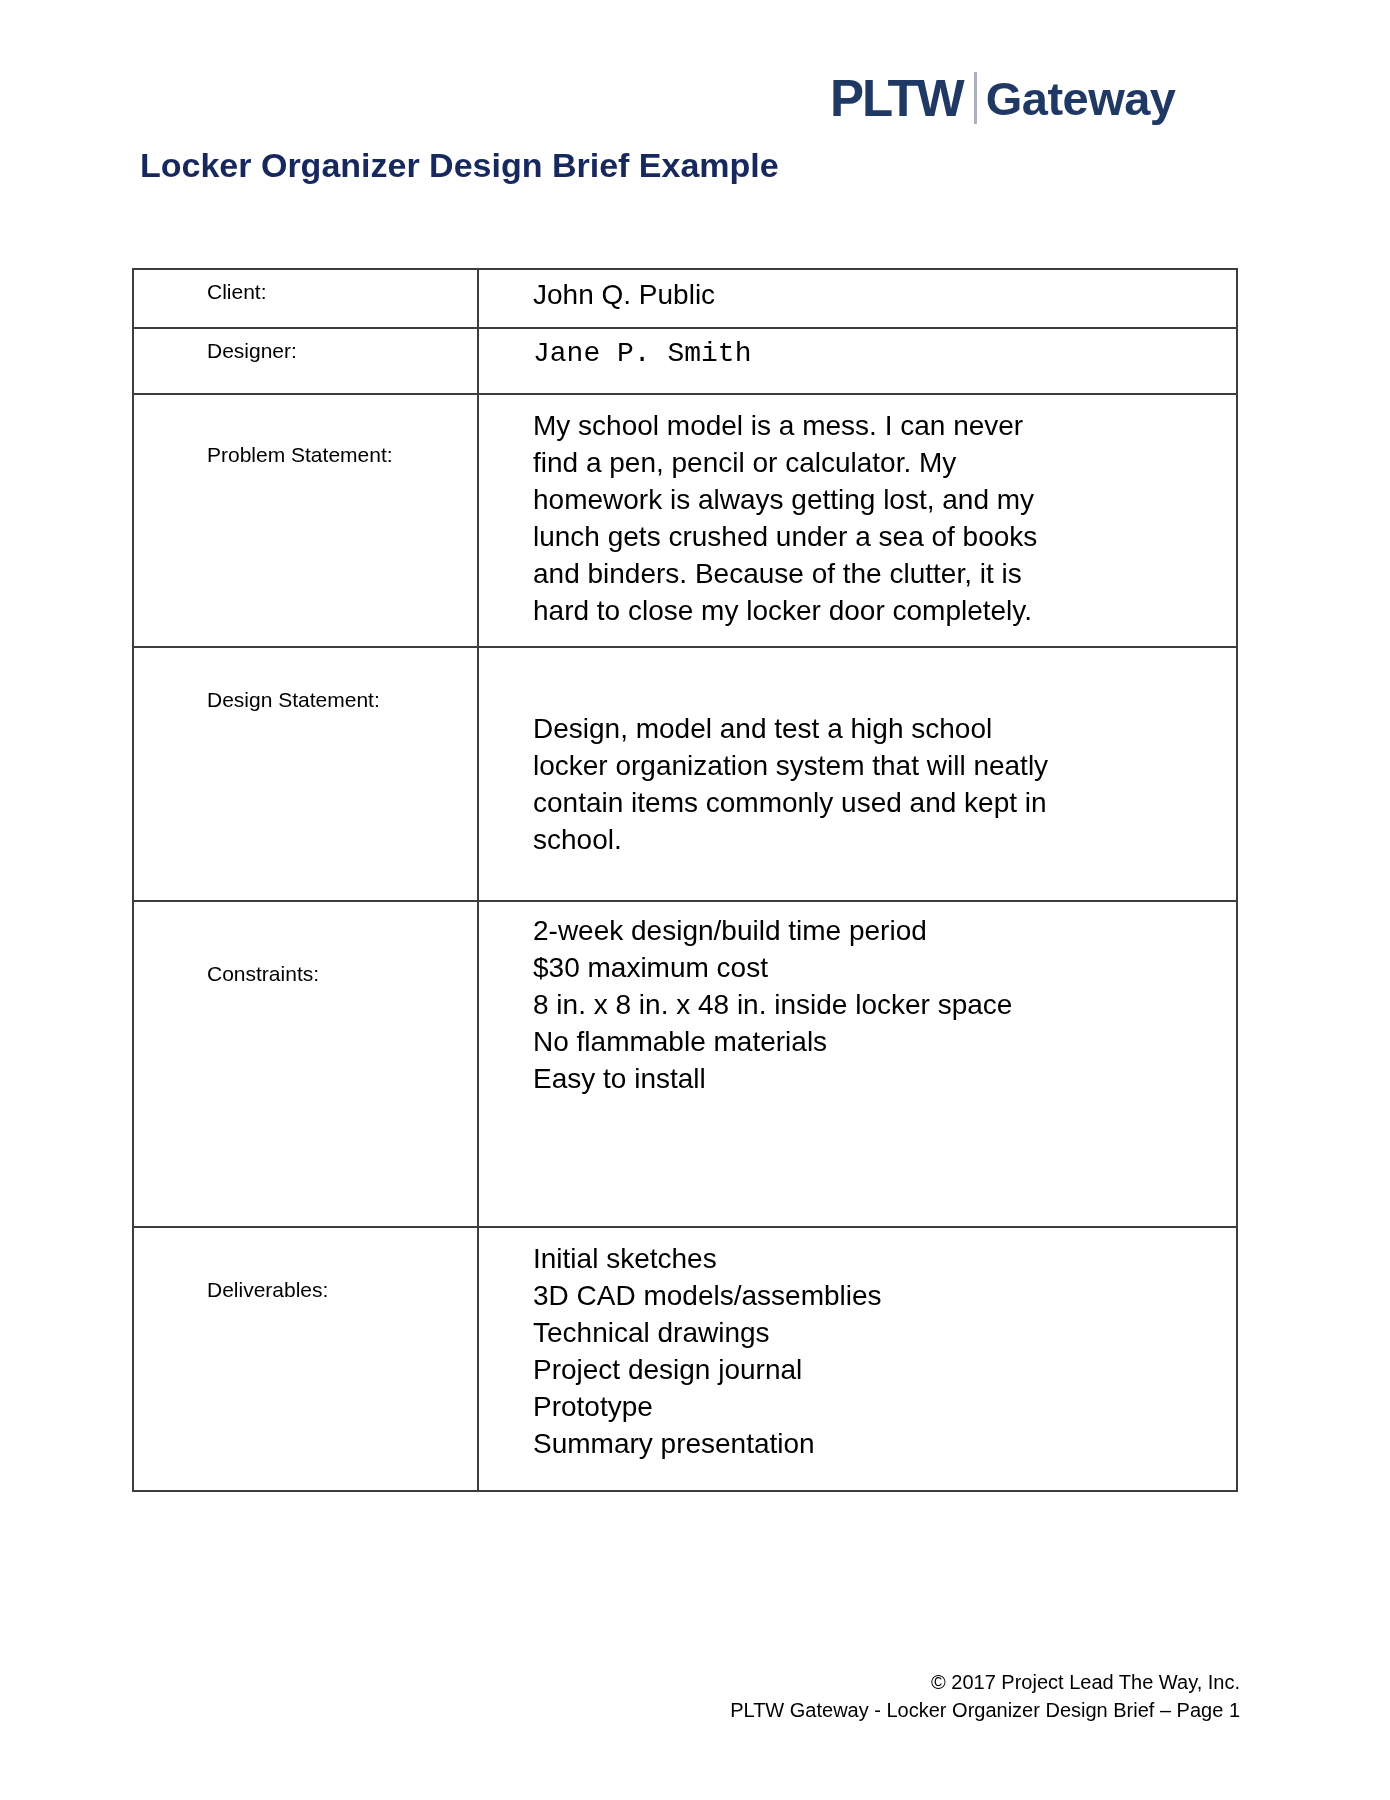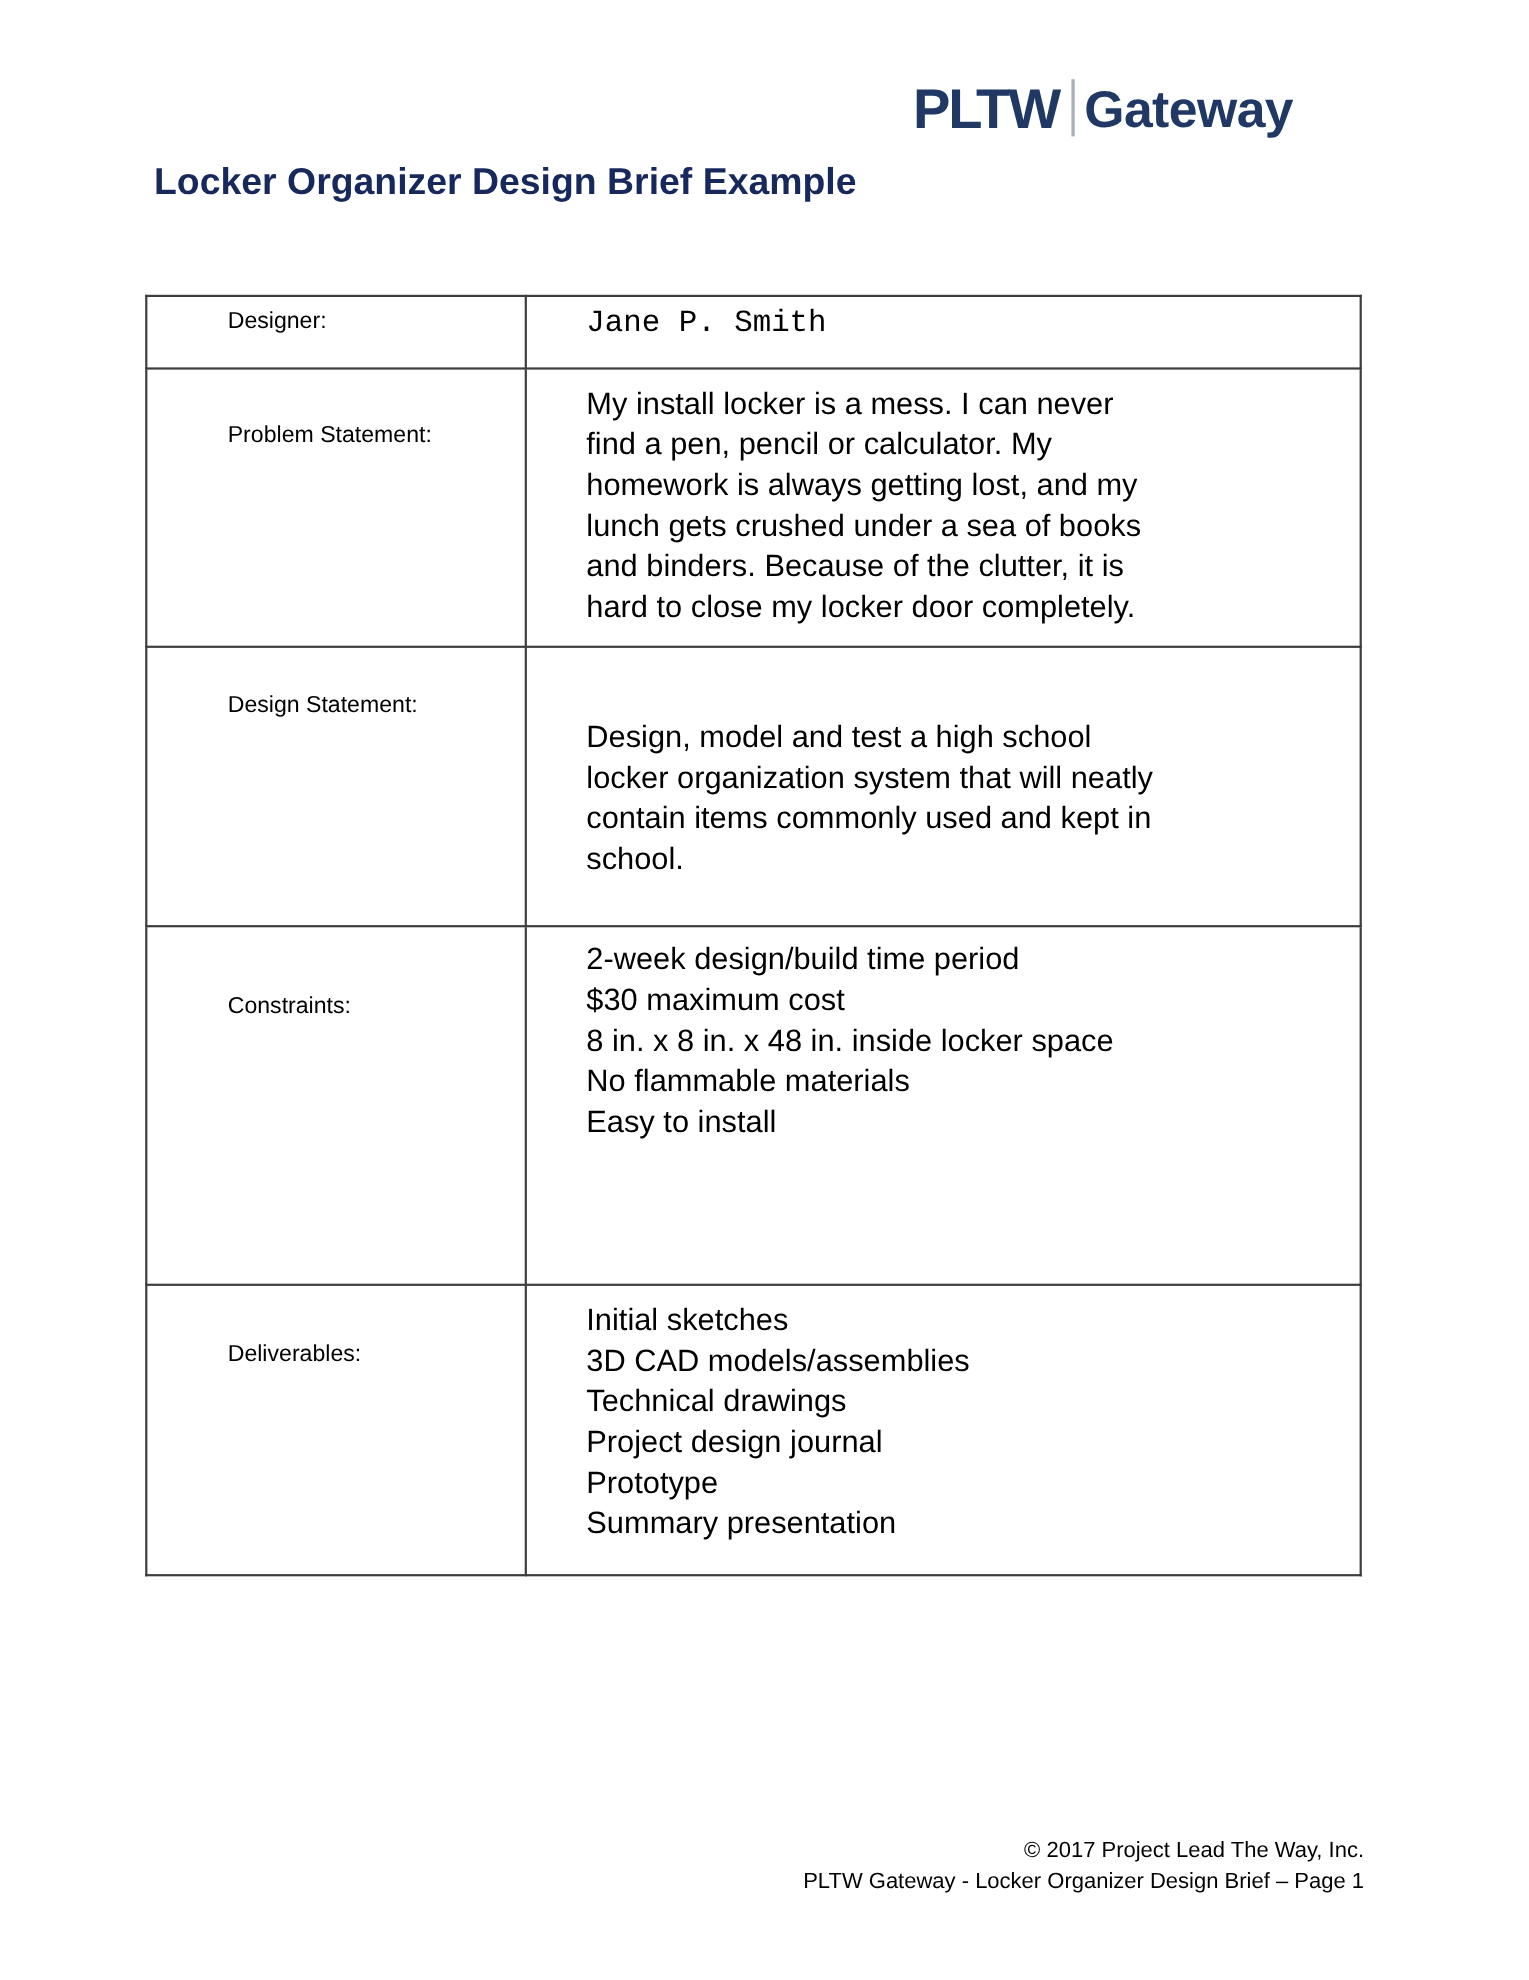--- a/index.html
+++ b/index.html
@@ -120,30 +120,36 @@
   <div class="logo">
     <span class="logo-pltw">PLTW</span>
     <span class="logo-bar"></span>
     <span class="logo-gateway">Gateway</span>
   </div>
 
   <div class="page-title">Locker Organizer Design Brief Example</div>
 
   <table class="brief">
     <tbody>
+        <tr class="r0">
+      <td class="label-cell">Client:</td>
+      <td class="value-cell">
+        <div class="vline">John Q. Public</div>
+      </td>
+    </tr>
     <tr class="r1">
       <td class="label-cell">Designer:</td>
       <td class="value-cell">
         <div class="vline">Jane P. Smith</div>
       </td>
     </tr>
     <tr class="r2">
       <td class="label-cell">Problem Statement:</td>
       <td class="value-cell">
-        <div class="vline">My install locker is a mess. I can never</div>
+        <div class="vline">My school model is a mess. I can never</div>
         <div class="vline">find a pen, pencil or calculator. My</div>
         <div class="vline">homework is always getting lost, and my</div>
         <div class="vline">lunch gets crushed under a sea of books</div>
         <div class="vline">and binders. Because of the clutter, it is</div>
         <div class="vline">hard to close my locker door completely.</div>
       </td>
     </tr>
     <tr class="r3">
       <td class="label-cell">Design Statement:</td>
       <td class="value-cell">

